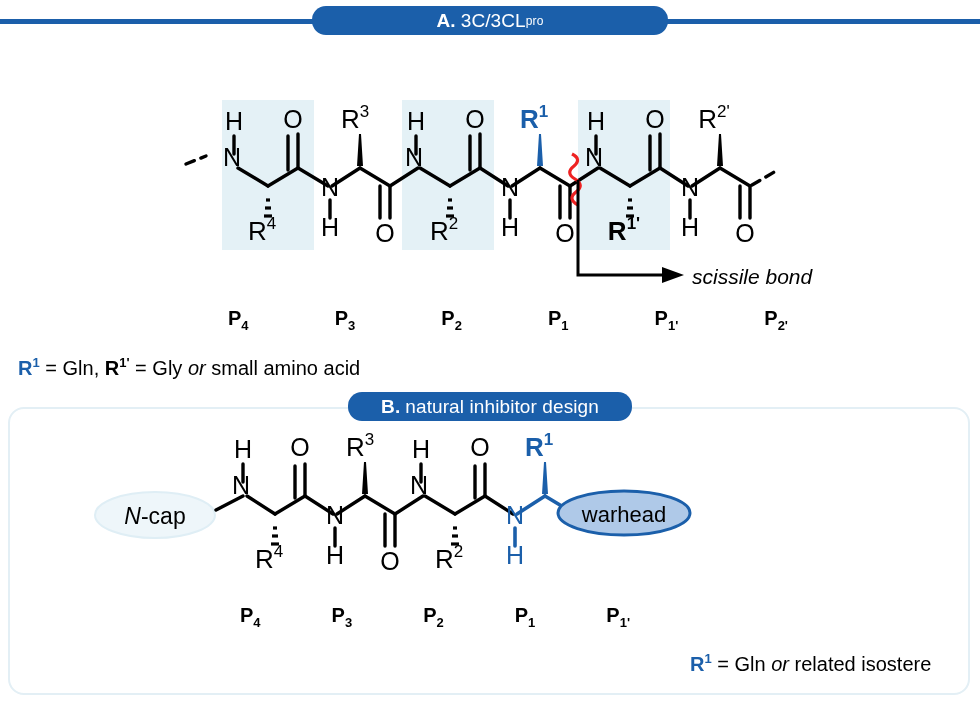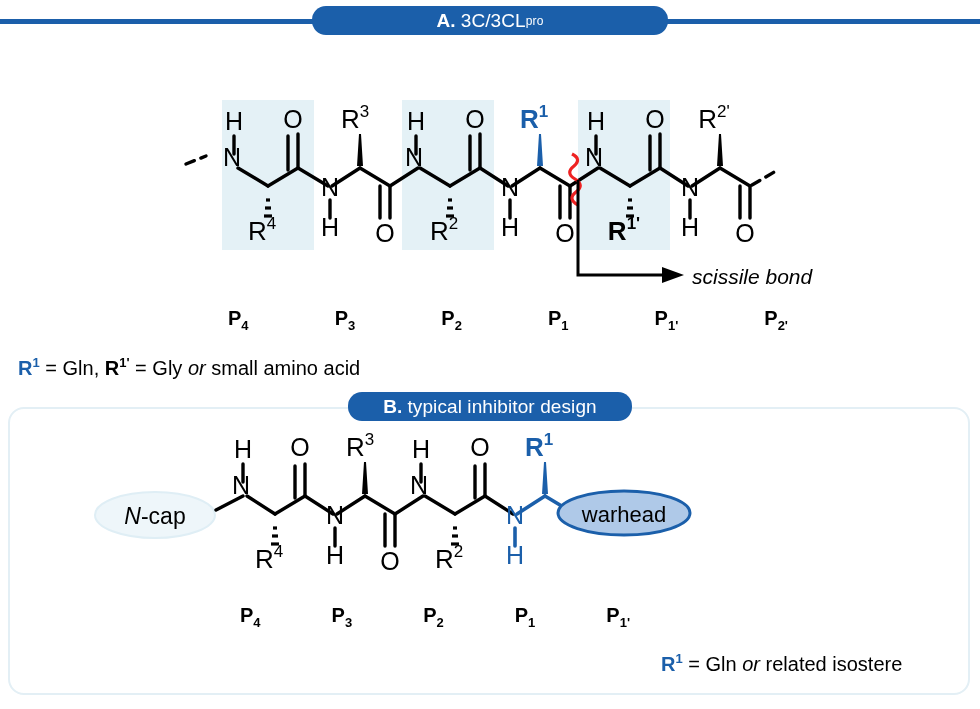--- a/index.html
+++ b/index.html
@@ -196,21 +196,21 @@
     <span>=</span>
     <span>Gly</span>
     <span class="it">or</span>
     <span>small amino acid</span>
   </div>
 
   <div class="panelB-frame"></div>
 
   <div class="pill" style="left:348px;top:392px;width:284px;height:29px;">
     <b>B.</b>
-      <span>typical inhibitor design</span>
+      <span>natural inhibitor design</span>
   </div>
 
   <svg class="chem" width="980" height="220" viewBox="0 0 980 220" style="top:440px;">
 
     <ellipse cx="155" cy="75" rx="60" ry="23" fill="#eef6fa" stroke="#dfeef5" stroke-width="2"></ellipse>
     <text x="155" y="84" text-anchor="middle" font-family="Liberation Sans, sans-serif" font-size="23" fill="#000"><tspan font-style="italic">N</tspan>-cap</text>
 
     <g stroke="#000" stroke-width="3.4" fill="none" stroke-linecap="round">
 
       <line x1="216" y1="70" x2="243" y2="56"></line>
@@ -287,21 +287,21 @@
   </svg>
 
   <div class="plabels" style="left:240px;top:592px;width:390px;justify-content:space-between;">
     <div class="plab">P<span class="sub">4</span></div>
     <div class="plab">P<span class="sub">3</span></div>
     <div class="plab">P<span class="sub">2</span></div>
     <div class="plab">P<span class="sub">1</span></div>
     <div class="plab">P<span class="sub">1'</span></div>
   </div>
 
-  <div class="legend" style="left:661px;top:653px;">
+  <div class="legend" style="left:690px;top:653px;">
     <span class="blue"><span>R</span><span class="sup">1</span></span>
     <span>=</span>
     <span>Gln</span>
     <span class="it">or</span>
     <span>related isostere</span>
   </div>
 
 </div>
 
 </body></html>

